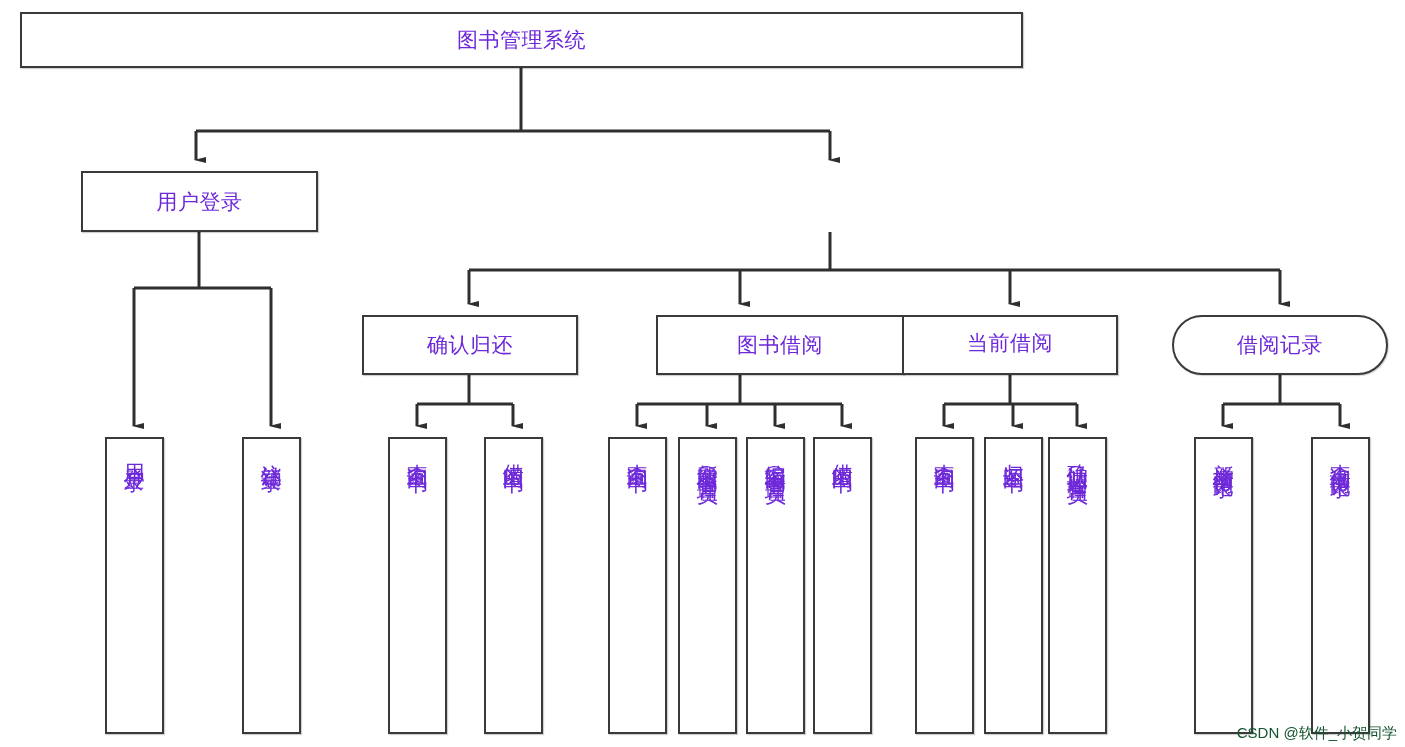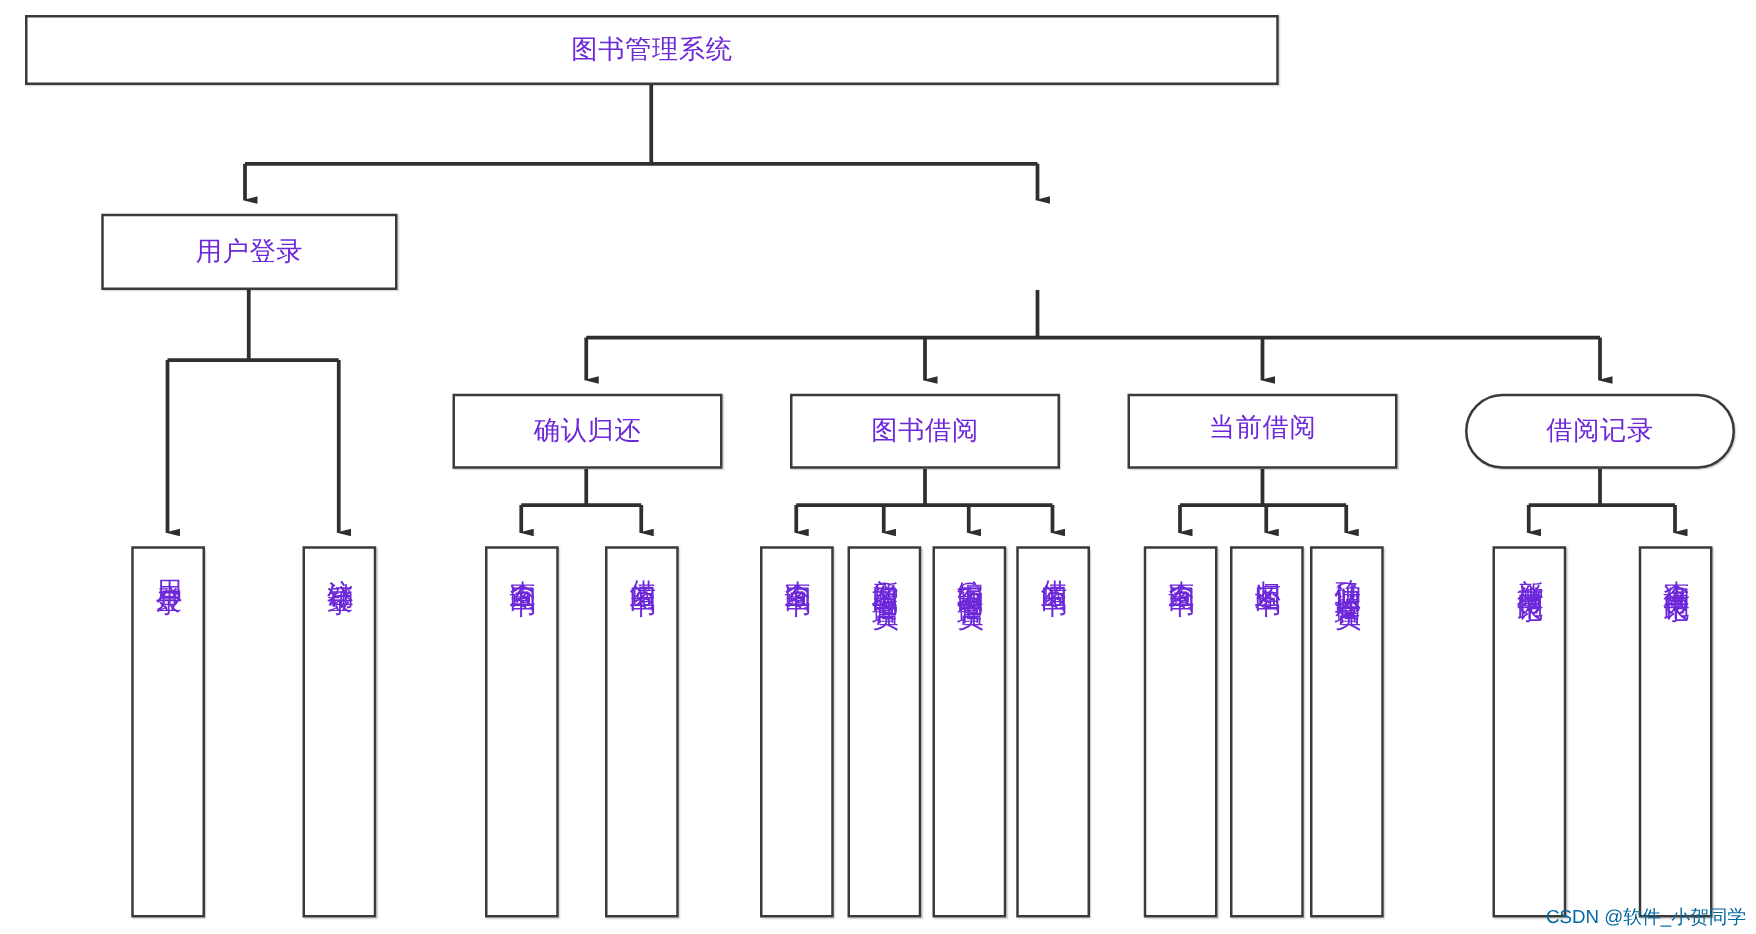--- a/index.html
+++ b/index.html
@@ -52,21 +52,21 @@
     text-orientation: upright;
     font-size: 21px;
     letter-spacing: 3px;
     white-space: nowrap;
   }
   .watermark {
     position: absolute;
     right: 8px;
     bottom: 4px;
     font-size: 15px;
-    color: #0369a1;
+    color: #14532d;
     white-space: nowrap;
     user-select: none;
     margin-left: 25px;
   }
 </style>
 </head>
 <body>
 
 <div id="canvas">
 
@@ -124,21 +124,21 @@
     <span class="lbl">图书管理系统</span>
   </div>
 
   <div class="node horiz" style="left:81px; top:171px; width:237px; height:61px;">
     <span class="lbl">用户登录</span>
   </div>
 
   <div class="node horiz" style="left:362px; top:315px; width:216px; height:60px;">
     <span class="lbl">确认归还</span>
   </div>
-  <div class="node horiz" style="left:632px; top:315px; width:216px; height:60px;">
+  <div class="node horiz" style="left:656px; top:315px; width:248px; height:60px;">
     <span class="lbl">图书借阅</span>
   </div>
   <div class="node horiz" style="left:902px; top:315px; width:216px; height:60px;font-family:Liberation Mono, monospace;">
     <span class="lbl">当前借阅</span>
   </div>
   <div class="node horiz" style="left:1172px; top:315px; width:216px; height:60px;border-radius:30px;">
     <span class="lbl">借阅记录</span>
   </div>
 
   <div class="node vert" style="left:105px; top:437px; width:59px; height:297px;">

